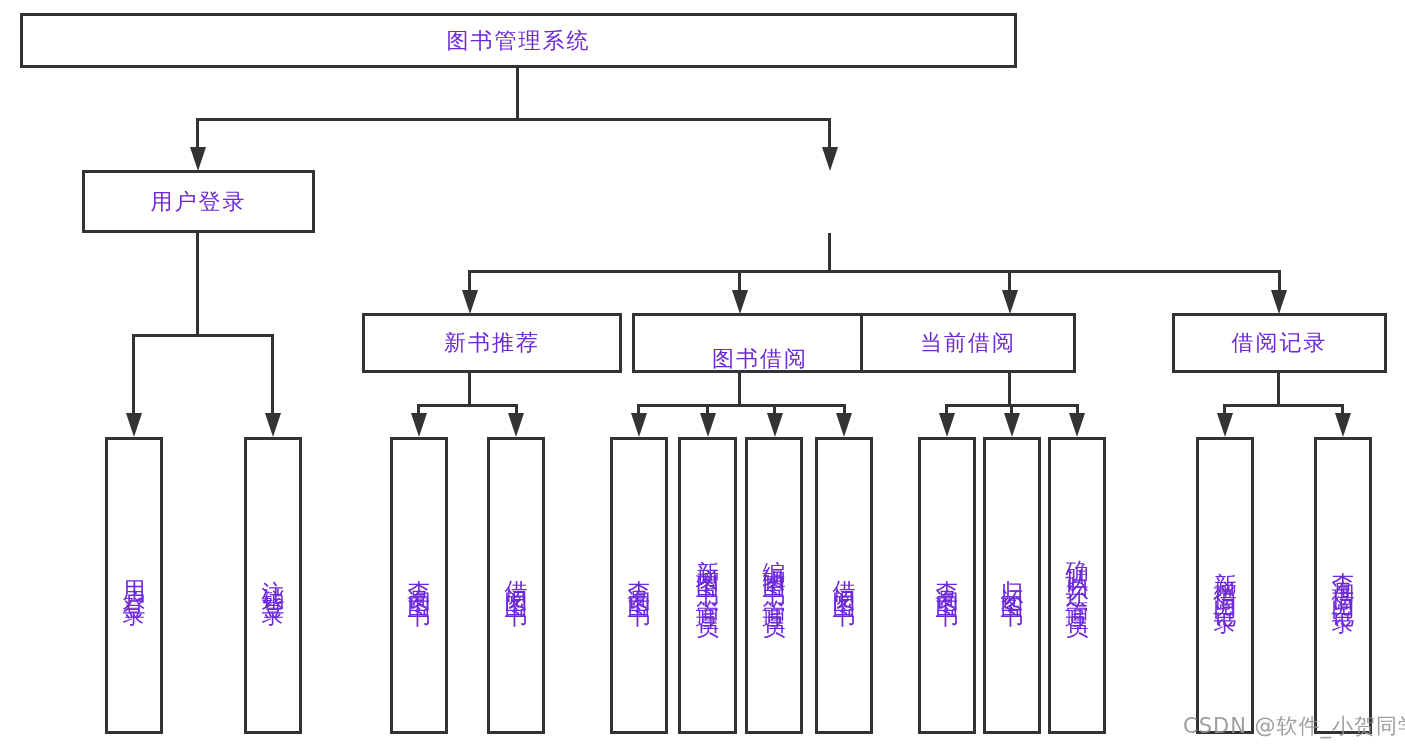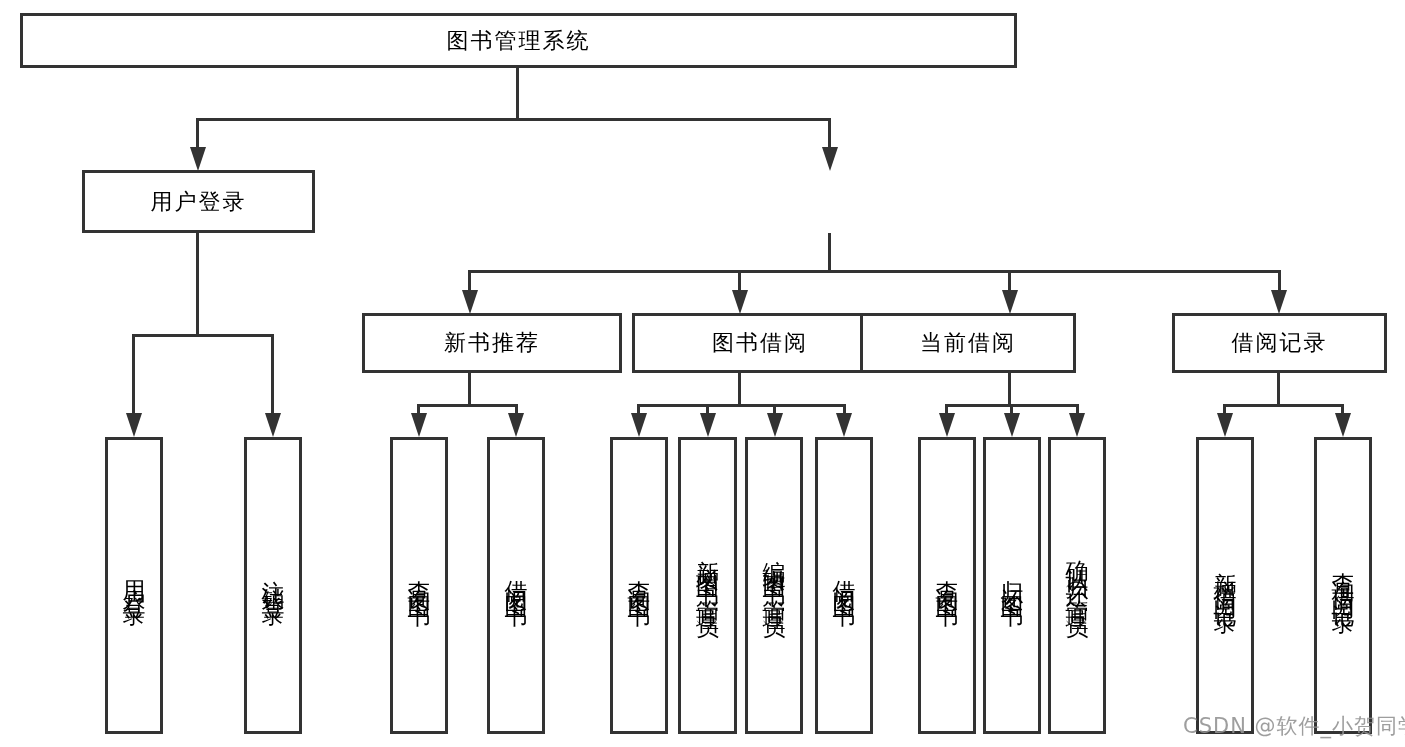--- a/index.html
+++ b/index.html
@@ -5,21 +5,21 @@
   html,body{margin:0;padding:0;background:#ffffff;}
   .canvas{
     position:relative;width:1405px;height:747px;background:#ffffff;overflow:hidden;
     font-family:"DejaVu Sans","Liberation Sans",sans-serif;
   }
   .box{
     position:absolute;box-sizing:border-box;border:3px solid #333333;background:#ffffff;
     display:flex;align-items:center;justify-content:center;
   }
   .box .t{
-    font-size:22px;color:#000000;letter-spacing:2px;white-space:nowrap;line-height:1;
+    font-size:22px;color:#6d28d9;letter-spacing:2px;white-space:nowrap;line-height:1;
   }
   .box.v .t{
     writing-mode:vertical-rl;text-orientation:mixed;
     font-size:23px;letter-spacing:8px;transform:translateY(-8px);
   }
   .ln{position:absolute;background:#333333;}
   .ar{
     position:absolute;width:0;height:0;
     border-left:8px solid transparent;border-right:8px solid transparent;
     border-top:24px solid #333333;
@@ -97,21 +97,21 @@
     <span class="t">图书管理系统</span>
   </div>
 
   <div class="box h" style="left:82px;top:170px;width:233px;height:63px;">
     <span class="t">用户登录</span>
   </div>
 
   <div class="box h" style="left:362px;top:313px;width:260px;height:60px;">
     <span class="t">新书推荐</span>
   </div>
-  <div class="box h" style="left:632px;top:313px;width:256px;height:60px;">
+  <div class="box h" style="left:632px;top:313px;width:256px;height:60px;align-items:flex-end;">
     <span class="t">图书借阅</span>
   </div>
   <div class="box h" style="left:860px;top:313px;width:216px;height:60px;">
     <span class="t">当前借阅</span>
   </div>
   <div class="box h" style="left:1172px;top:313px;width:215px;height:60px;">
     <span class="t">借阅记录</span>
   </div>
 
   <div class="box v" style="left:105px;top:437px;width:58px;height:297px;">

